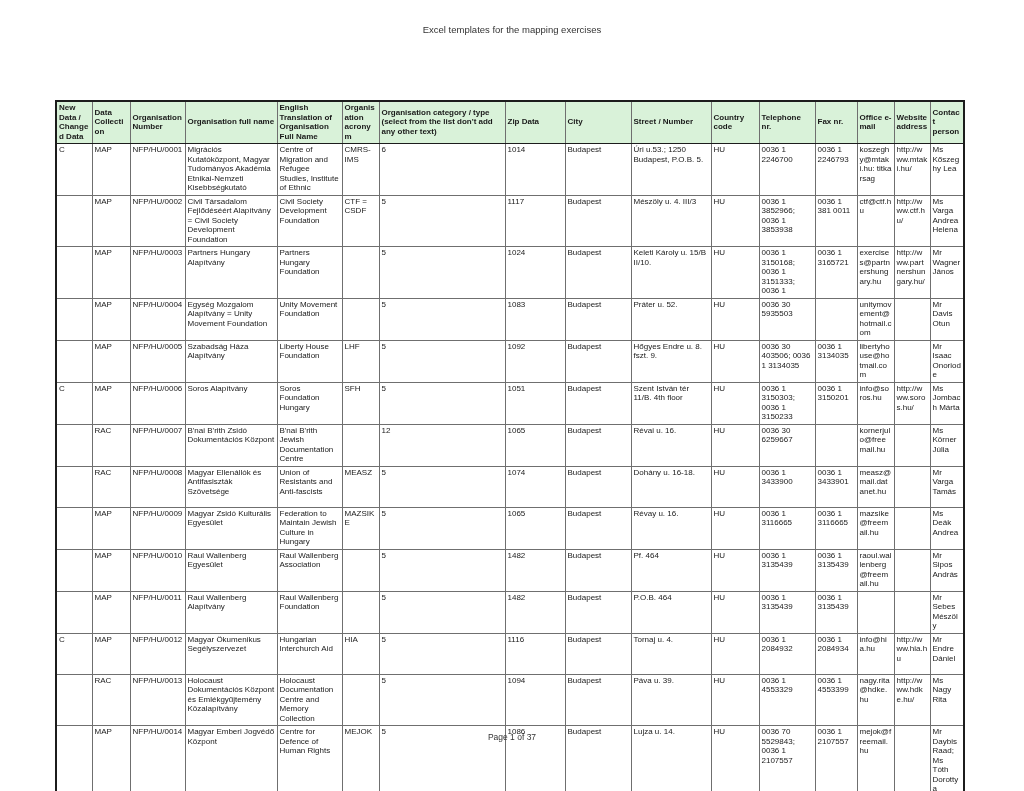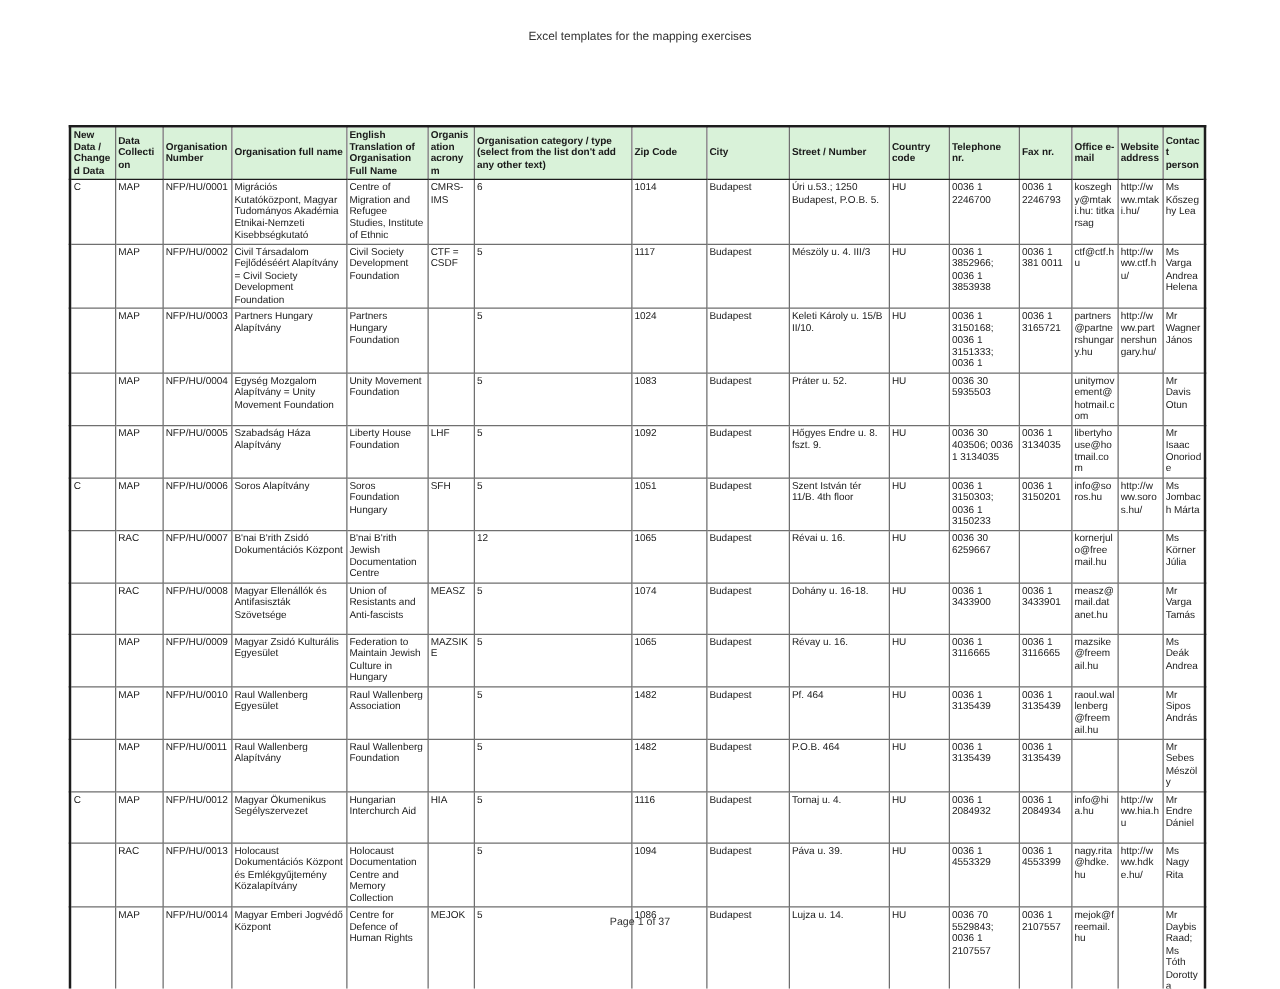--- a/index.html
+++ b/index.html
@@ -101,21 +101,21 @@
         </colgroup>
       <thead>
         <tr>
             <th>New Data / Changed Data</th>
             <th>Data Collection</th>
             <th>Organisation Number</th>
             <th class="c-center">Organisation full name</th>
             <th class="c-center">English Translation of Organisation Full Name</th>
             <th>Organisation acronym</th>
             <th>Organisation category / type (select from the list don't add any other text)</th>
-            <th>Zip Code</th>
+            <th>Zip Data</th>
             <th class="c-center">City</th>
             <th class="c-center">Street / Number</th>
             <th>Country code</th>
             <th>Telephone nr.</th>
             <th>Fax nr.</th>
             <th>Office e-mail</th>
             <th>Website address</th>
             <th>Contact person</th>
           </tr>
       </thead>
@@ -163,21 +163,21 @@
             <td class="col3">Partners Hungary Alapítvány</td>
             <td class="col4">Partners Hungary Foundation</td>
             <td class="col5"></td>
             <td class="col6">5</td>
             <td class="col7">1024</td>
             <td class="col8">Budapest</td>
             <td class="col9">Keleti Károly u. 15/B II/10.</td>
             <td class="col10">HU</td>
             <td class="col11">0036 1 3150168; 0036 1 3151333; 0036 1</td>
             <td class="col12">0036 1 3165721</td>
-            <td class="col13">partners@partnershungary.hu</td>
+            <td class="col13">exercises@partnershungary.hu</td>
             <td class="col14">http://www.partnershungary.hu/</td>
             <td class="col15">Mr Wagner János</td>
           </tr>
           <tr>
             <td class="col0"></td>
             <td class="col1">MAP</td>
             <td class="col2">NFP/HU/0004</td>
             <td class="col3">Egység Mozgalom Alapítvány = Unity Movement Foundation</td>
             <td class="col4">Unity Movement Foundation</td>
             <td class="col5"></td>

